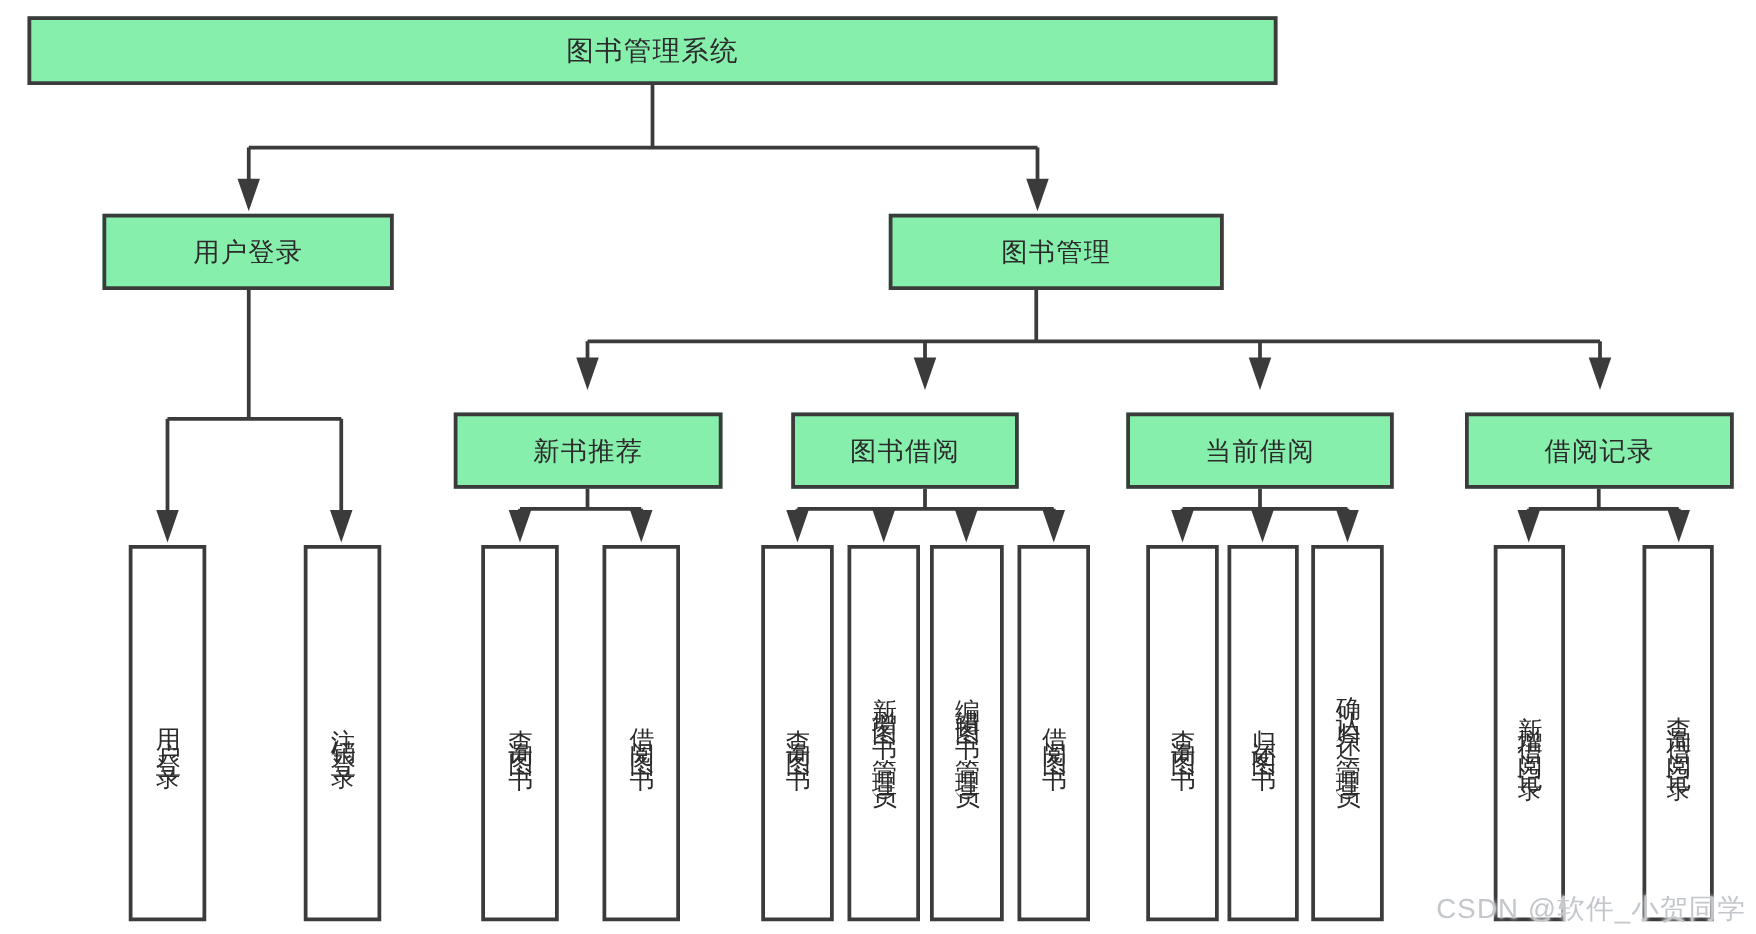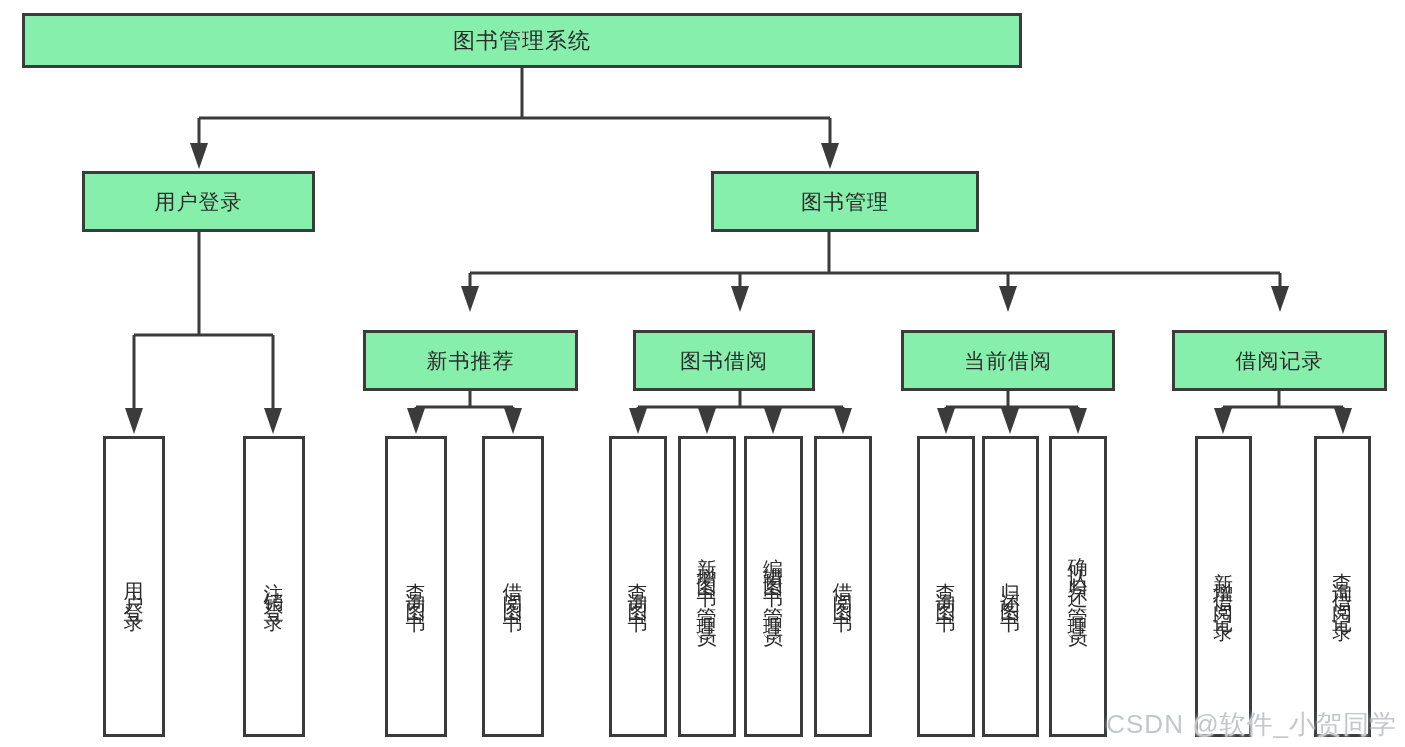--- a/index.html
+++ b/index.html
@@ -67,21 +67,21 @@
     font-size: 20px;
     letter-spacing: 10px;
     color: #2b2b2b;
   }
 
   .watermark {
     position: absolute;
     right: 8px;
     bottom: 5px;
     z-index: 3;
-    font-size: 26px;
+    font-size: 22px;
     color: #c3c6cb;
     letter-spacing: 1px;
     text-shadow: 0 0 2px #ffffff, 0 0 4px #ffffff;
     pointer-events: none;
   }
 </style>
 </head>
 <body>
 
 <div class="canvas">

